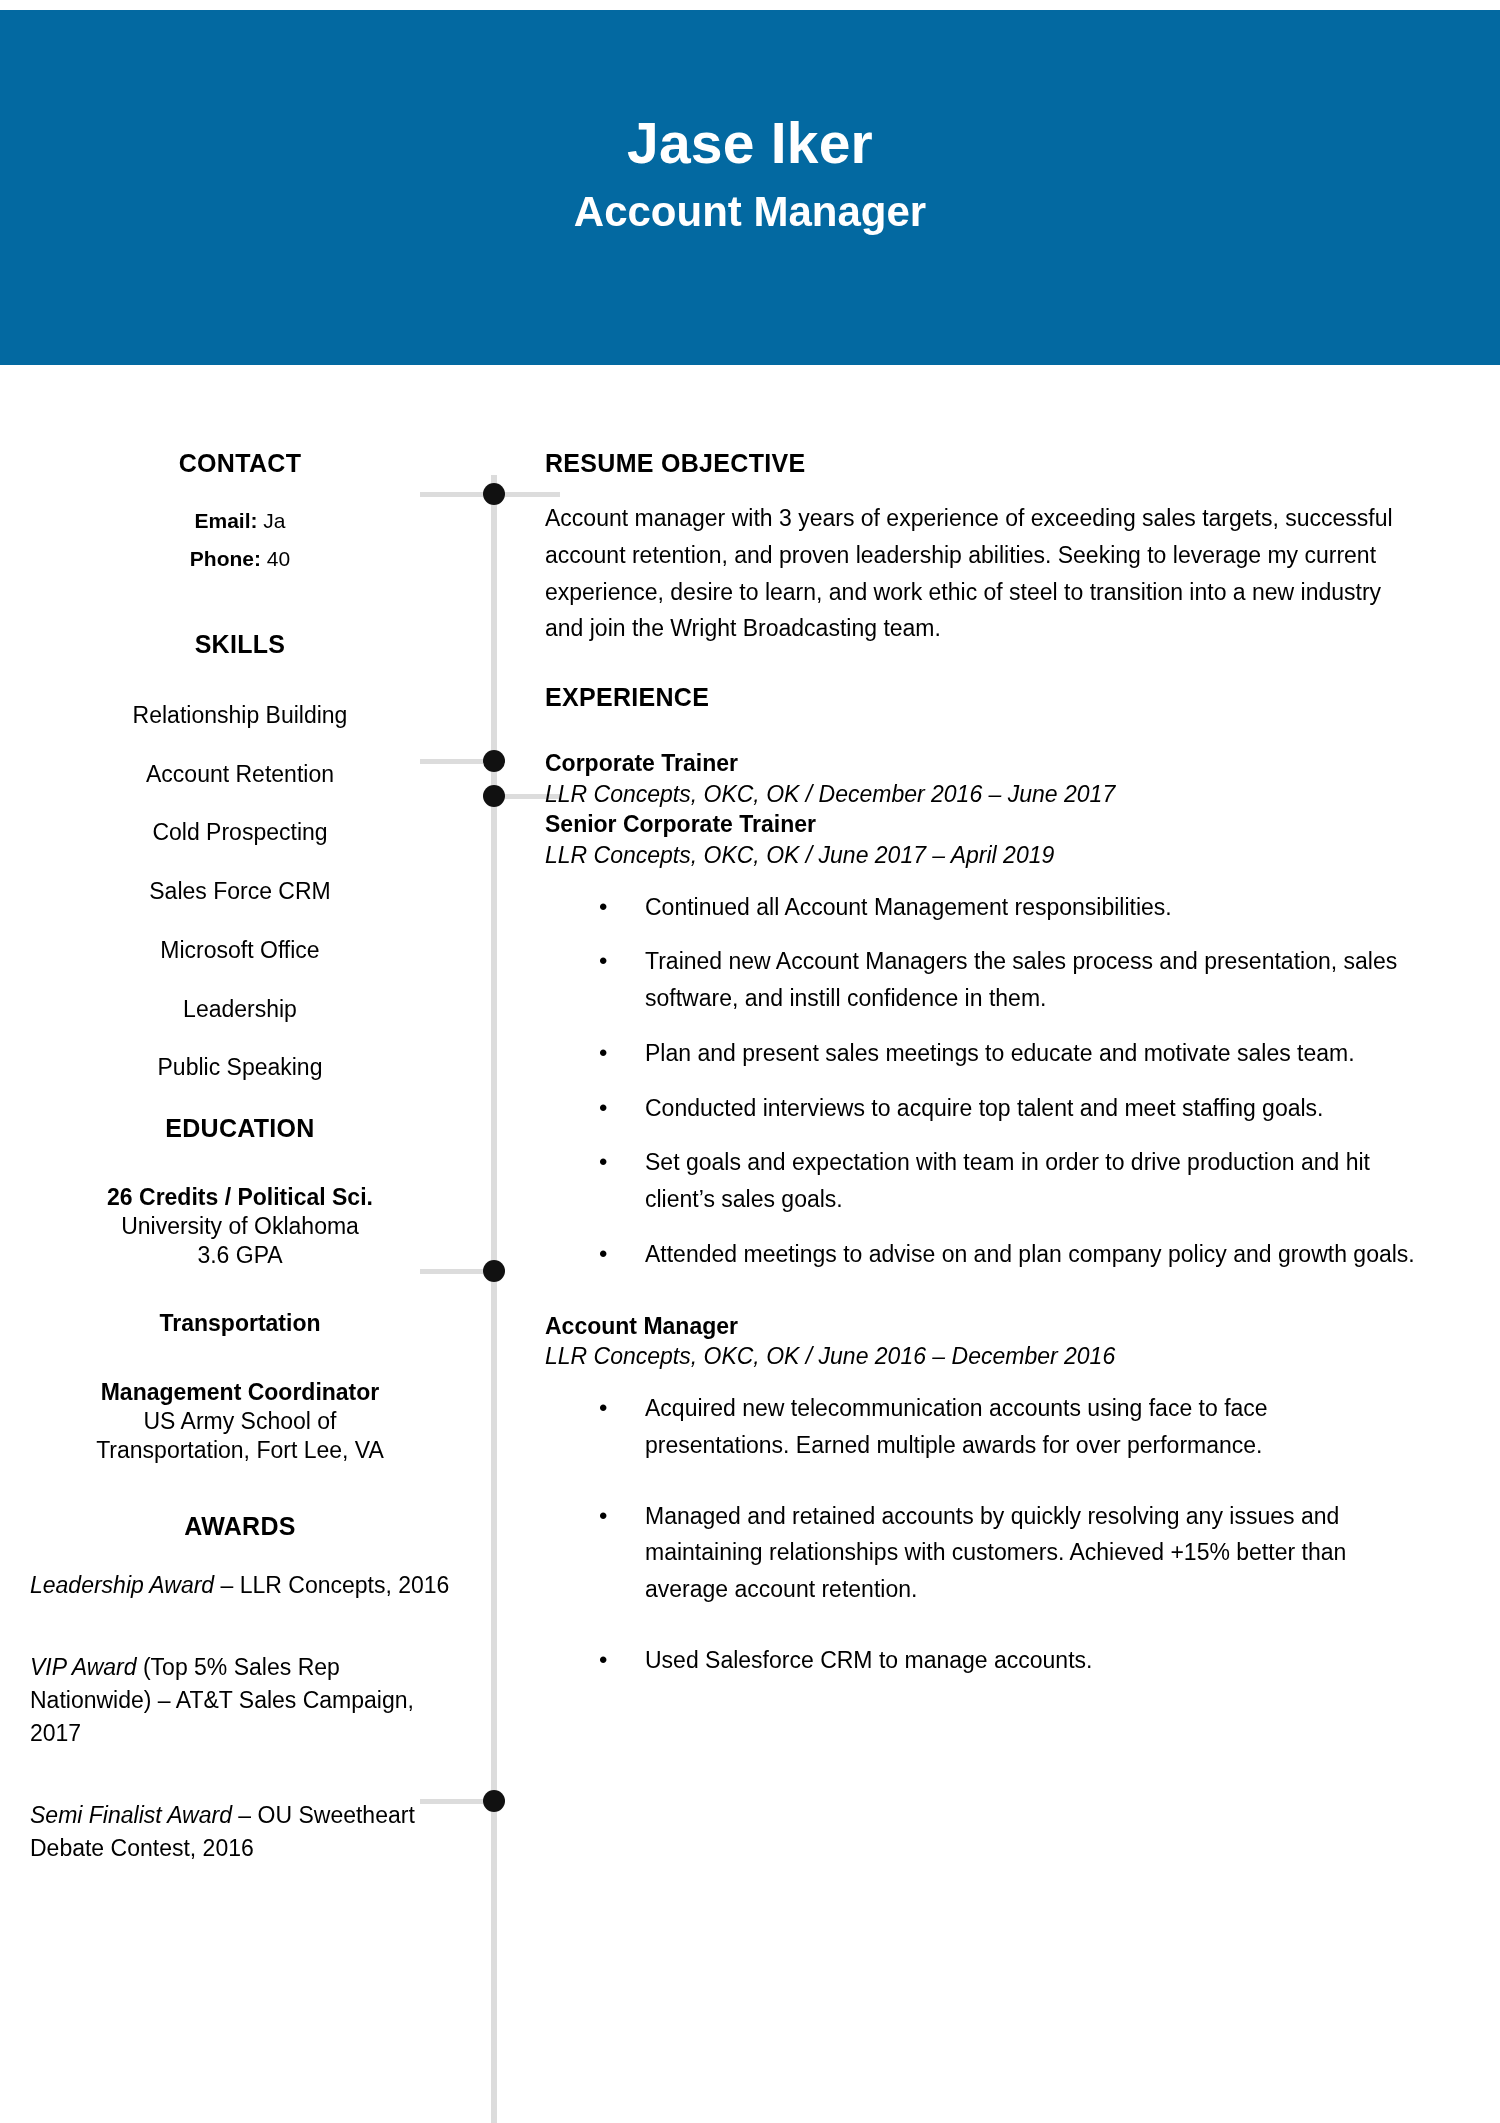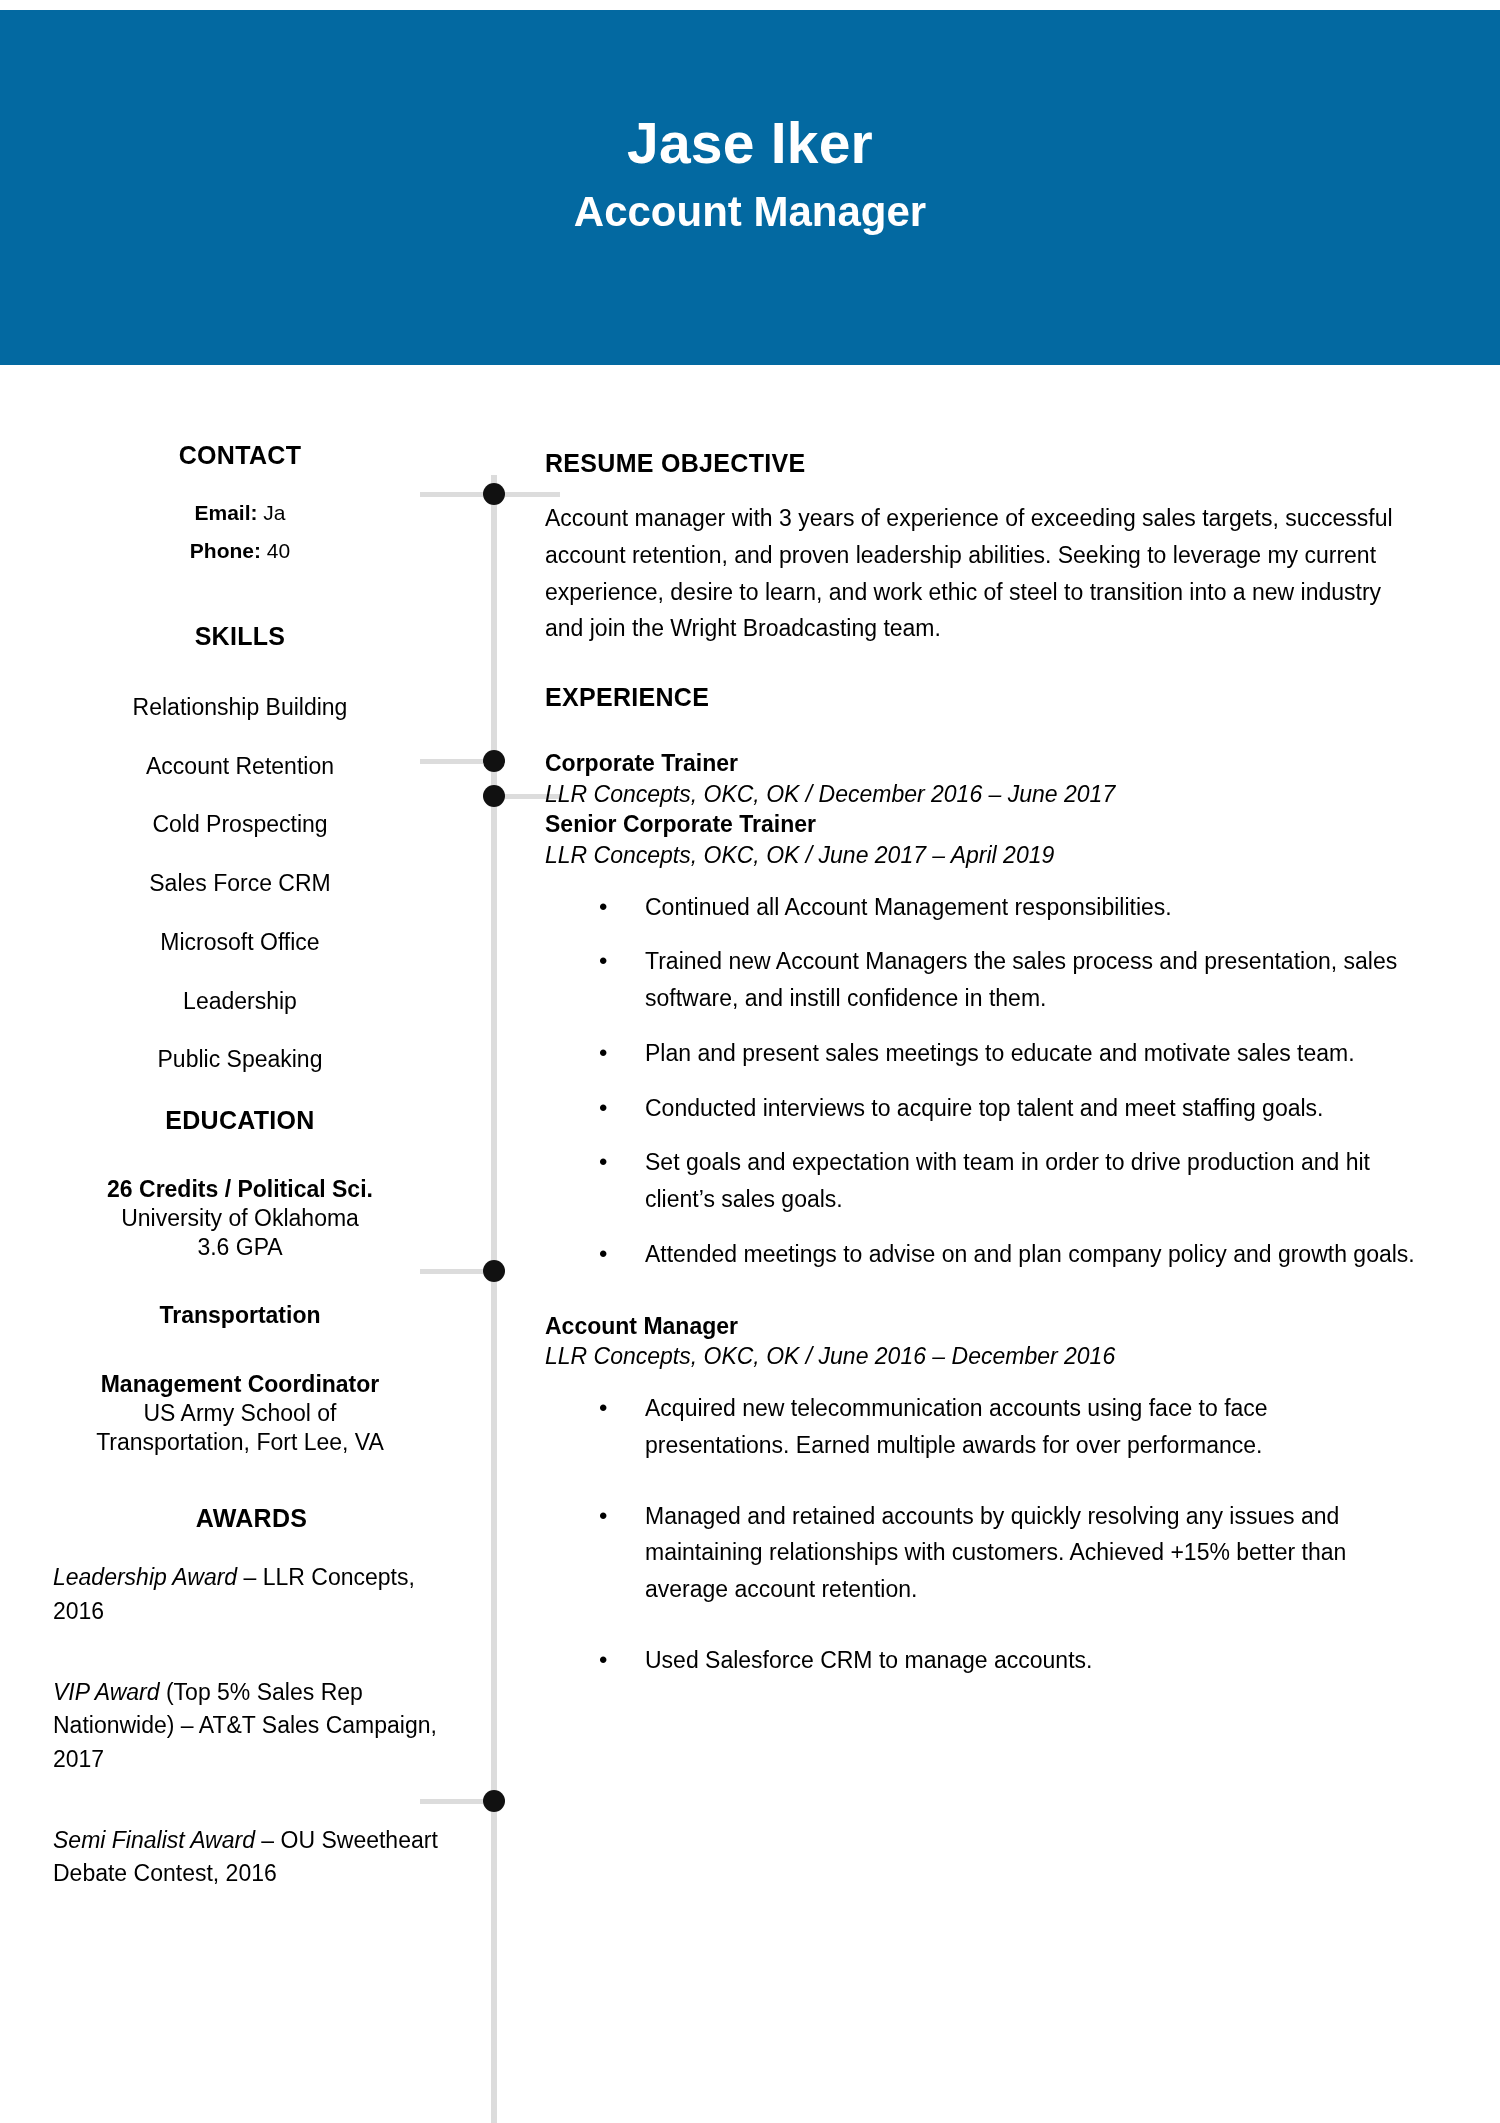--- a/index.html
+++ b/index.html
@@ -54,21 +54,21 @@
   
   .body-area {
     position: absolute;
     left: 0;
     top: 365px;
     width: 1500px;
   }
   .left-col {
     position: absolute;
     left: 30px;
-    top: 76px;
+    top: 84px;
     width: 420px;
     text-align: center;
   }
   .right-col {
     position: absolute;
     left: 545px;
     top: 84px;
     width: 875px;
     text-align: left;
   }
@@ -243,21 +243,21 @@
           <div class="edu-reg">3.6 GPA</div>
         </div>
         <div style="margin-top:18px;">
           <div class="edu-bold">Transportation</div>
           <div class="edu-bold">Management Coordinator</div>
           <div class="edu-reg">US Army School of</div>
           <div class="edu-reg">Transportation, Fort Lee, VA</div>
         </div>
       </div>
 
-      <div style="margin-top:48px;margin-left:23px;">
+      <div style="margin-top:48px;">
         <div class="sec-head">AWARDS</div>
         <div class="award" style="margin-top:28px;">
           <i>Leadership Award</i><span> – LLR Concepts, 2016</span>
         </div>
         <div class="award" style="margin-top:48px;">
           <i>VIP Award</i><span> (Top 5% Sales Rep Nationwide) – AT&amp;T Sales Campaign, 2017</span>
         </div>
         <div class="award" style="margin-top:48px;">
           <i>Semi Finalist Award</i><span> – OU Sweetheart Debate Contest, 2016</span>
         </div>

